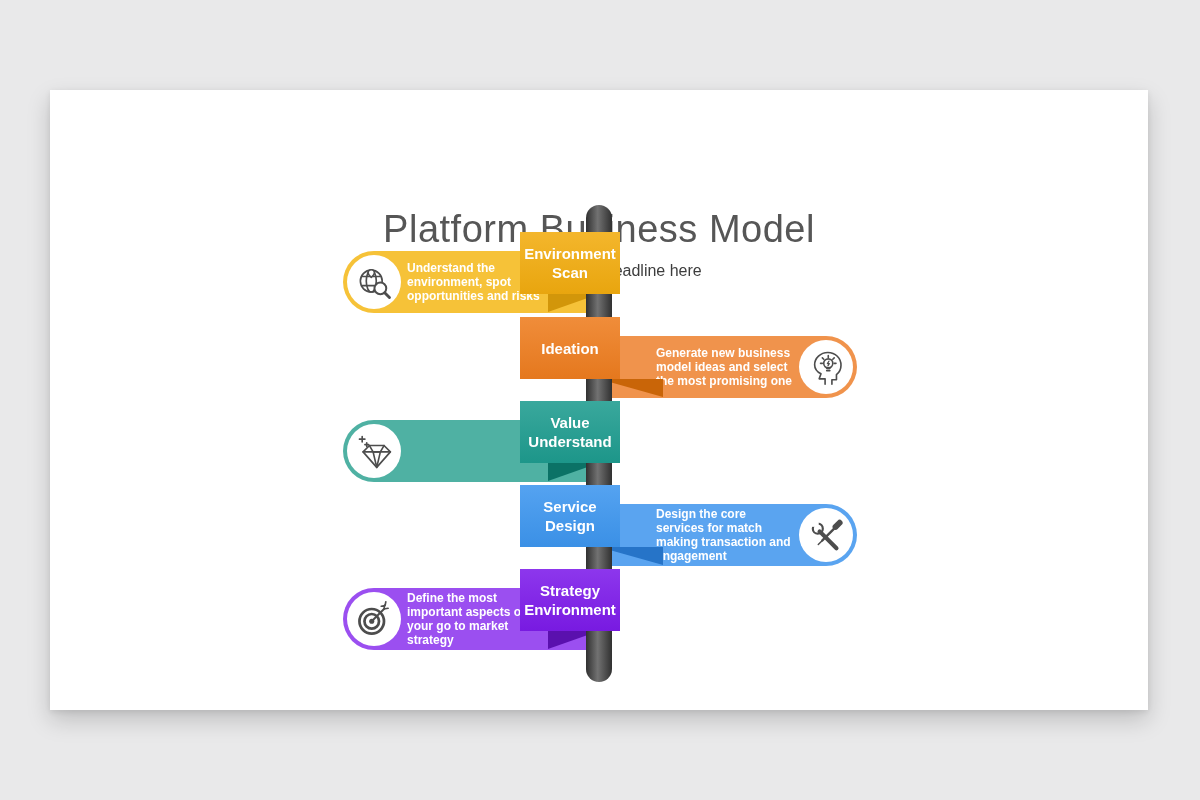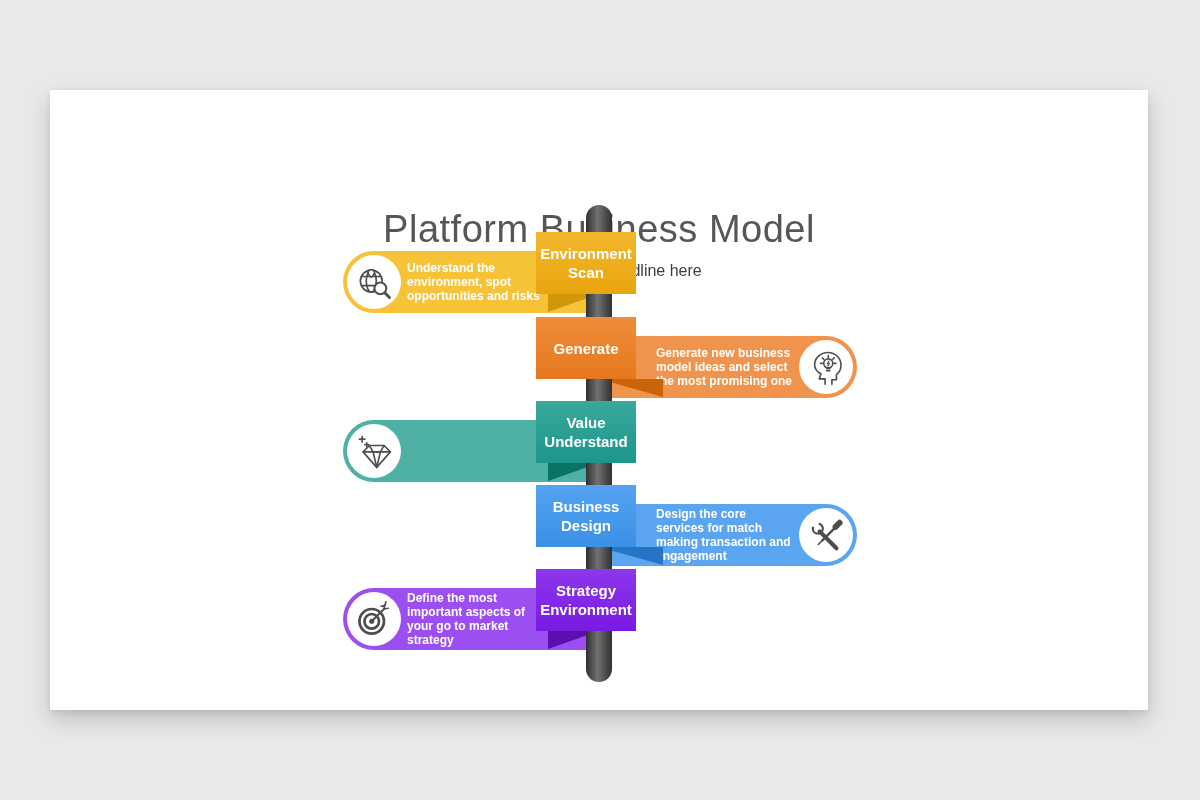--- a/index.html
+++ b/index.html
@@ -39,21 +39,21 @@
   .row-left  .icon-circle{left:4px;}
   .row-right .icon-circle{right:4px;}
   .icon-circle svg{width:40px;height:40px;}
   .desc{
     position:absolute;top:0;bottom:0;display:flex;align-items:center;
     color:#ffffff;font-size:12px;font-weight:700;line-height:14px;
   }
   .row-left  .desc{left:64px;right:52px;justify-content:flex-end;text-align:left;}
   .row-right .desc{left:57px;right:64px;justify-content:flex-start;text-align:left;}
   .label-square{
-    position:absolute;left:536px;top:0;width:100px;height:62px;z-index:30;
+    position:absolute;left:520px;top:0;width:100px;height:62px;z-index:30;
     display:flex;align-items:center;justify-content:center;text-align:center;
     color:#ffffff;font-size:15px;font-weight:700;line-height:19px;
     background-image:linear-gradient(180deg,rgba(255,255,255,.12),rgba(0,0,0,.04));
     padding:0 4px;box-sizing:border-box;
   }
   .fold{
     position:absolute;top:62px;height:18px;z-index:12;
   }
   .row-left  .fold{left:548px;width:51px;clip-path:polygon(0 0,100% 0,0 100%);}
   .row-right .fold{left:599px;width:64px;clip-path:polygon(0 0,100% 0,100% 100%);}
@@ -98,21 +98,21 @@
             <circle cx="24.5" cy="18" r="5"></circle>
             <path d="M22.8 23.5 h3.4 M22.8 26 h3.4"></path>
             <path d="M24.5 9.5 v2 M31 12 l-1.5 1.5 M18 12 l1.5 1.5 M33 18 h-2 M16 18 h2"></path>
             <path d="M25.3 15.5 l-1.8 2.8 h2.2 l-1.6 2.4" stroke-width="1.3"></path>
           </g>
         </svg>
       </div>
       <div class="desc">Generate new business model ideas and select the most promising one</div>
     </div>
     <div class="fold" style="background-color: rgb(201, 101, 8);"></div>
-    <div class="label-square" style="background-color: rgb(238, 125, 31);">Generate</div>
+    <div class="label-square" style="background-color: rgb(238, 125, 31);">Ideation</div>
   </div>
 
   <div class="row row-left" style="top:311px;left:-50px;">
     <div class="bar" style="background-color: rgb(79, 177, 163);">
       <div class="icon-circle">
         <svg viewBox="0 0 44 44">
           <g class="ic" stroke-width="1.4">
             <path d="M17 16 H33 L40 23 L25 40 L10 23 Z"></path>
             <path d="M10 23 H40"></path>
             <path d="M17 16 L21 23 L25 40 M33 16 L29 23 L25 40 M21 23 H29"></path>
@@ -136,21 +136,21 @@
             <line x1="15" y1="18" x2="33.5" y2="36.5" stroke-width="4.6"></line>
             <line x1="34" y1="12" x2="18" y2="28" stroke-width="2.6"></line>
             <line x1="37" y1="8.5" x2="32.5" y2="13" stroke-width="6.5"></line>
             <line x1="18" y1="28" x2="13.5" y2="32.5" stroke-width="1.6"></line>
           </g>
         </svg>
       </div>
       <div class="desc">Design the core services for match making transaction and engagement</div>
     </div>
     <div class="fold" style="background-color: rgb(38, 116, 200);"></div>
-    <div class="label-square" style="background-color: rgb(61, 150, 239);">Business Design</div>
+    <div class="label-square" style="background-color: rgb(61, 150, 239);">Service Design</div>
   </div>
 
   <div class="row row-left" style="top:479px;left:-50px;">
     <div class="bar" style="background-color: rgb(155, 79, 240);">
       <div class="icon-circle">
         <svg viewBox="0 0 44 44">
           <g class="ic">
             <circle cx="19.5" cy="24.5" r="13.5" stroke-width="3"></circle>
             <circle cx="19.5" cy="24.5" r="8" stroke-width="3"></circle>
             <circle cx="19.5" cy="24.5" r="2.8" fill="#4d4d4d" stroke="none"></circle>

